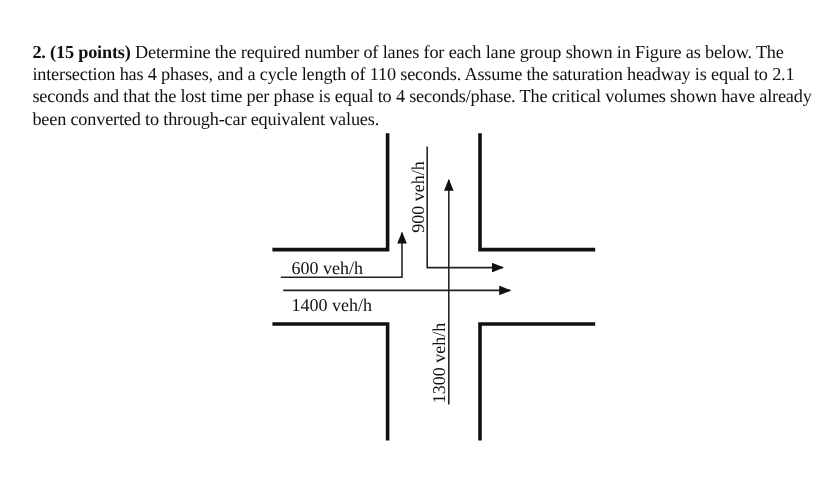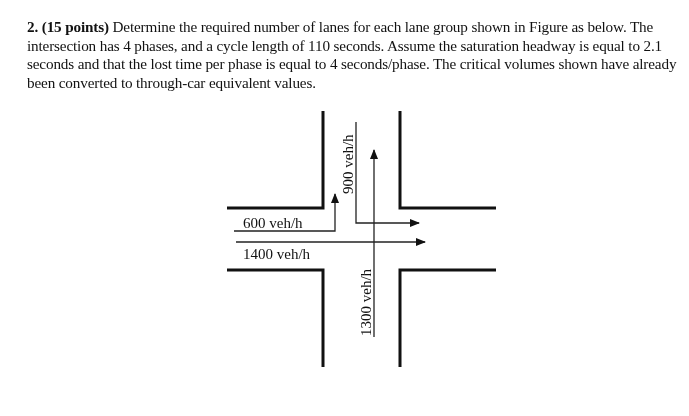--- a/index.html
+++ b/index.html
@@ -1,18 +1,18 @@
 <!DOCTYPE html>
 <html><head>
 <meta charset="utf-8">
 <style>
   html, body { margin:0; padding:0; background:#ffffff; }
   body { width:689px; height:416px; position:relative; overflow:hidden;
          font-family: "Liberation Serif", "DejaVu Serif", serif; color:#111; }
-  .problem { position:absolute; left:27px; top:18px; width:650px;
+  .problem { position:absolute; left:27px; top:35px; width:650px;
              font-size:15.2px; line-height:18.6px; letter-spacing:-0.15px; }
   .problem b { font-weight:bold; }
   svg.figure { position:absolute; left:0; top:0; }
   svg text { font-family: "Liberation Serif", "DejaVu Serif", serif; font-size:15px; fill:#111; }
 </style>
 </head>
 <body>
 
 <div class="problem">
   <b>2.</b>

